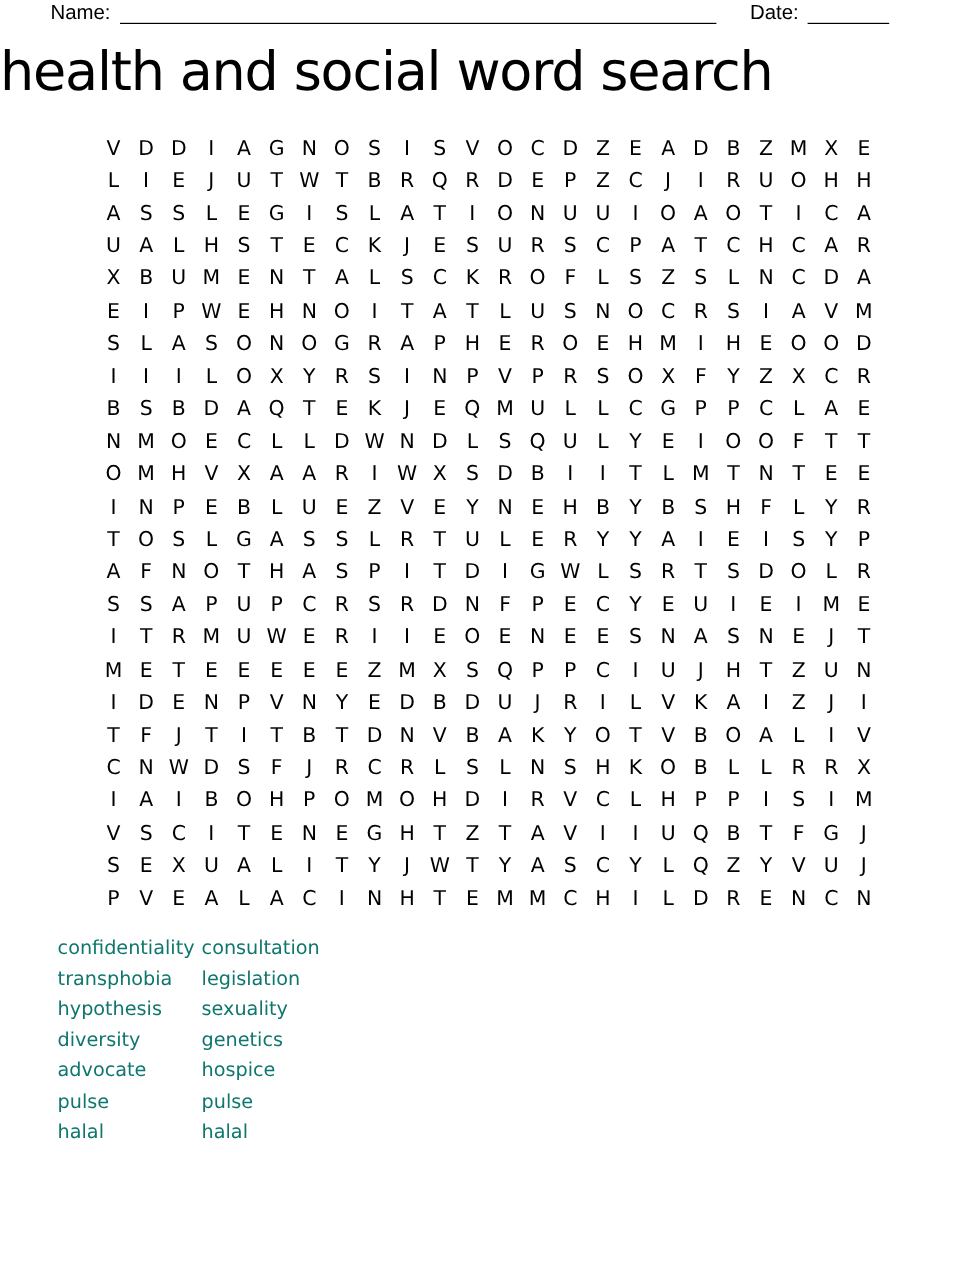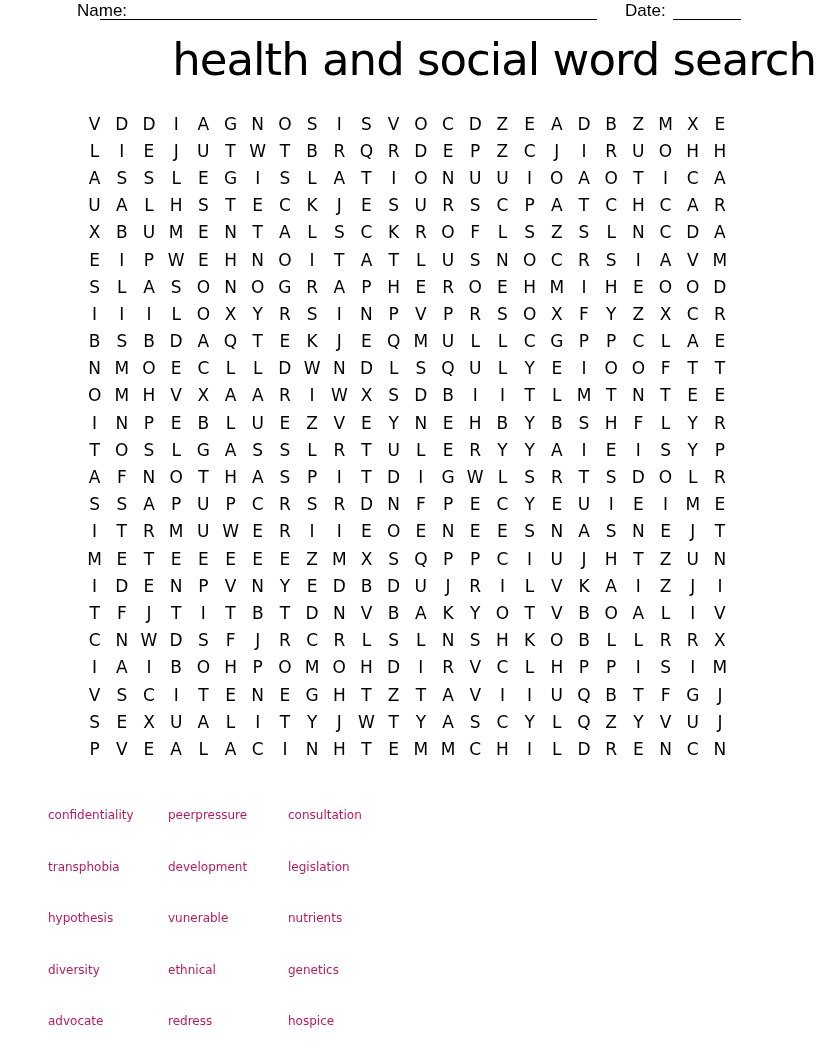--- a/index.html
+++ b/index.html
@@ -18,37 +18,37 @@
   }
   
   .hdr-label {
     position: absolute;
     top: 1px;
     font-family: "Liberation Sans", sans-serif;
     font-size: 17px;
     color: #000000;
     white-space: nowrap;
   }
-  .name-label { left: 42px; margin-left: 35px; }
+  .name-label { left: 42px; }
   .date-label { left: 625px; }
   .fill-line {
     position: absolute;
     top: 19px;
     height: 0;
     border-bottom: 1.5px solid #000000;
   }
   .name-line { left: 100px; width: 497px; }
   .date-line { left: 673px; width: 68px; }
   
   .title {
     position: absolute;
     top: 36px;
     left: 0;
     width: 816px;
-    text-align: right;
+    text-align: left;
     font-size: 45px;
     letter-spacing: -1px;
     line-height: 1.05;
     font-weight: 400;
     color: #000000;
     white-space: nowrap;
   }
   
   .letter-grid {
     position: absolute;
@@ -71,25 +71,24 @@
     position: absolute;
     left: 48px;
     top: 777px;
     display: flex;
   }
   .word-col {
     width: 120px;
     flex: 0 0 120px;
   }
   .word {
-    font-size: 12px;
+    font-size: 16px;
     line-height: 25.5px;
-    color: #be185d;
+    color: #0f766e;
     white-space: nowrap;
-    margin-top: 26px;
   }
 </style>
 </head>
 <body>
 
 <div class="page">
 
   <span class="hdr-label name-label">Name:</span>
   <div class="fill-line name-line"></div>
 
@@ -681,32 +680,23 @@
       <div class="word-col">
         <div class="word">confidentiality</div>
         <div class="word">transphobia</div>
         <div class="word">hypothesis</div>
         <div class="word">diversity</div>
         <div class="word">advocate</div>
         <div class="word">pulse</div>
         <div class="word">halal</div>
       </div>
       <div class="word-col">
-        <div class="word">peerpressure</div>
-        <div class="word">development</div>
-        <div class="word">vunerable</div>
-        <div class="word">ethnical</div>
-        <div class="word">redress</div>
-        <div class="word">choice</div>
-        <div class="word">bill</div>
-      </div>
-      <div class="word-col">
         <div class="word">consultation</div>
         <div class="word">legislation</div>
-        <div class="word">nutrients</div>
+        <div class="word">sexuality</div>
         <div class="word">genetics</div>
         <div class="word">hospice</div>
         <div class="word">pulse</div>
         <div class="word">halal</div>
       </div>
     </div>
 
 </div>
 
 </body></html>

